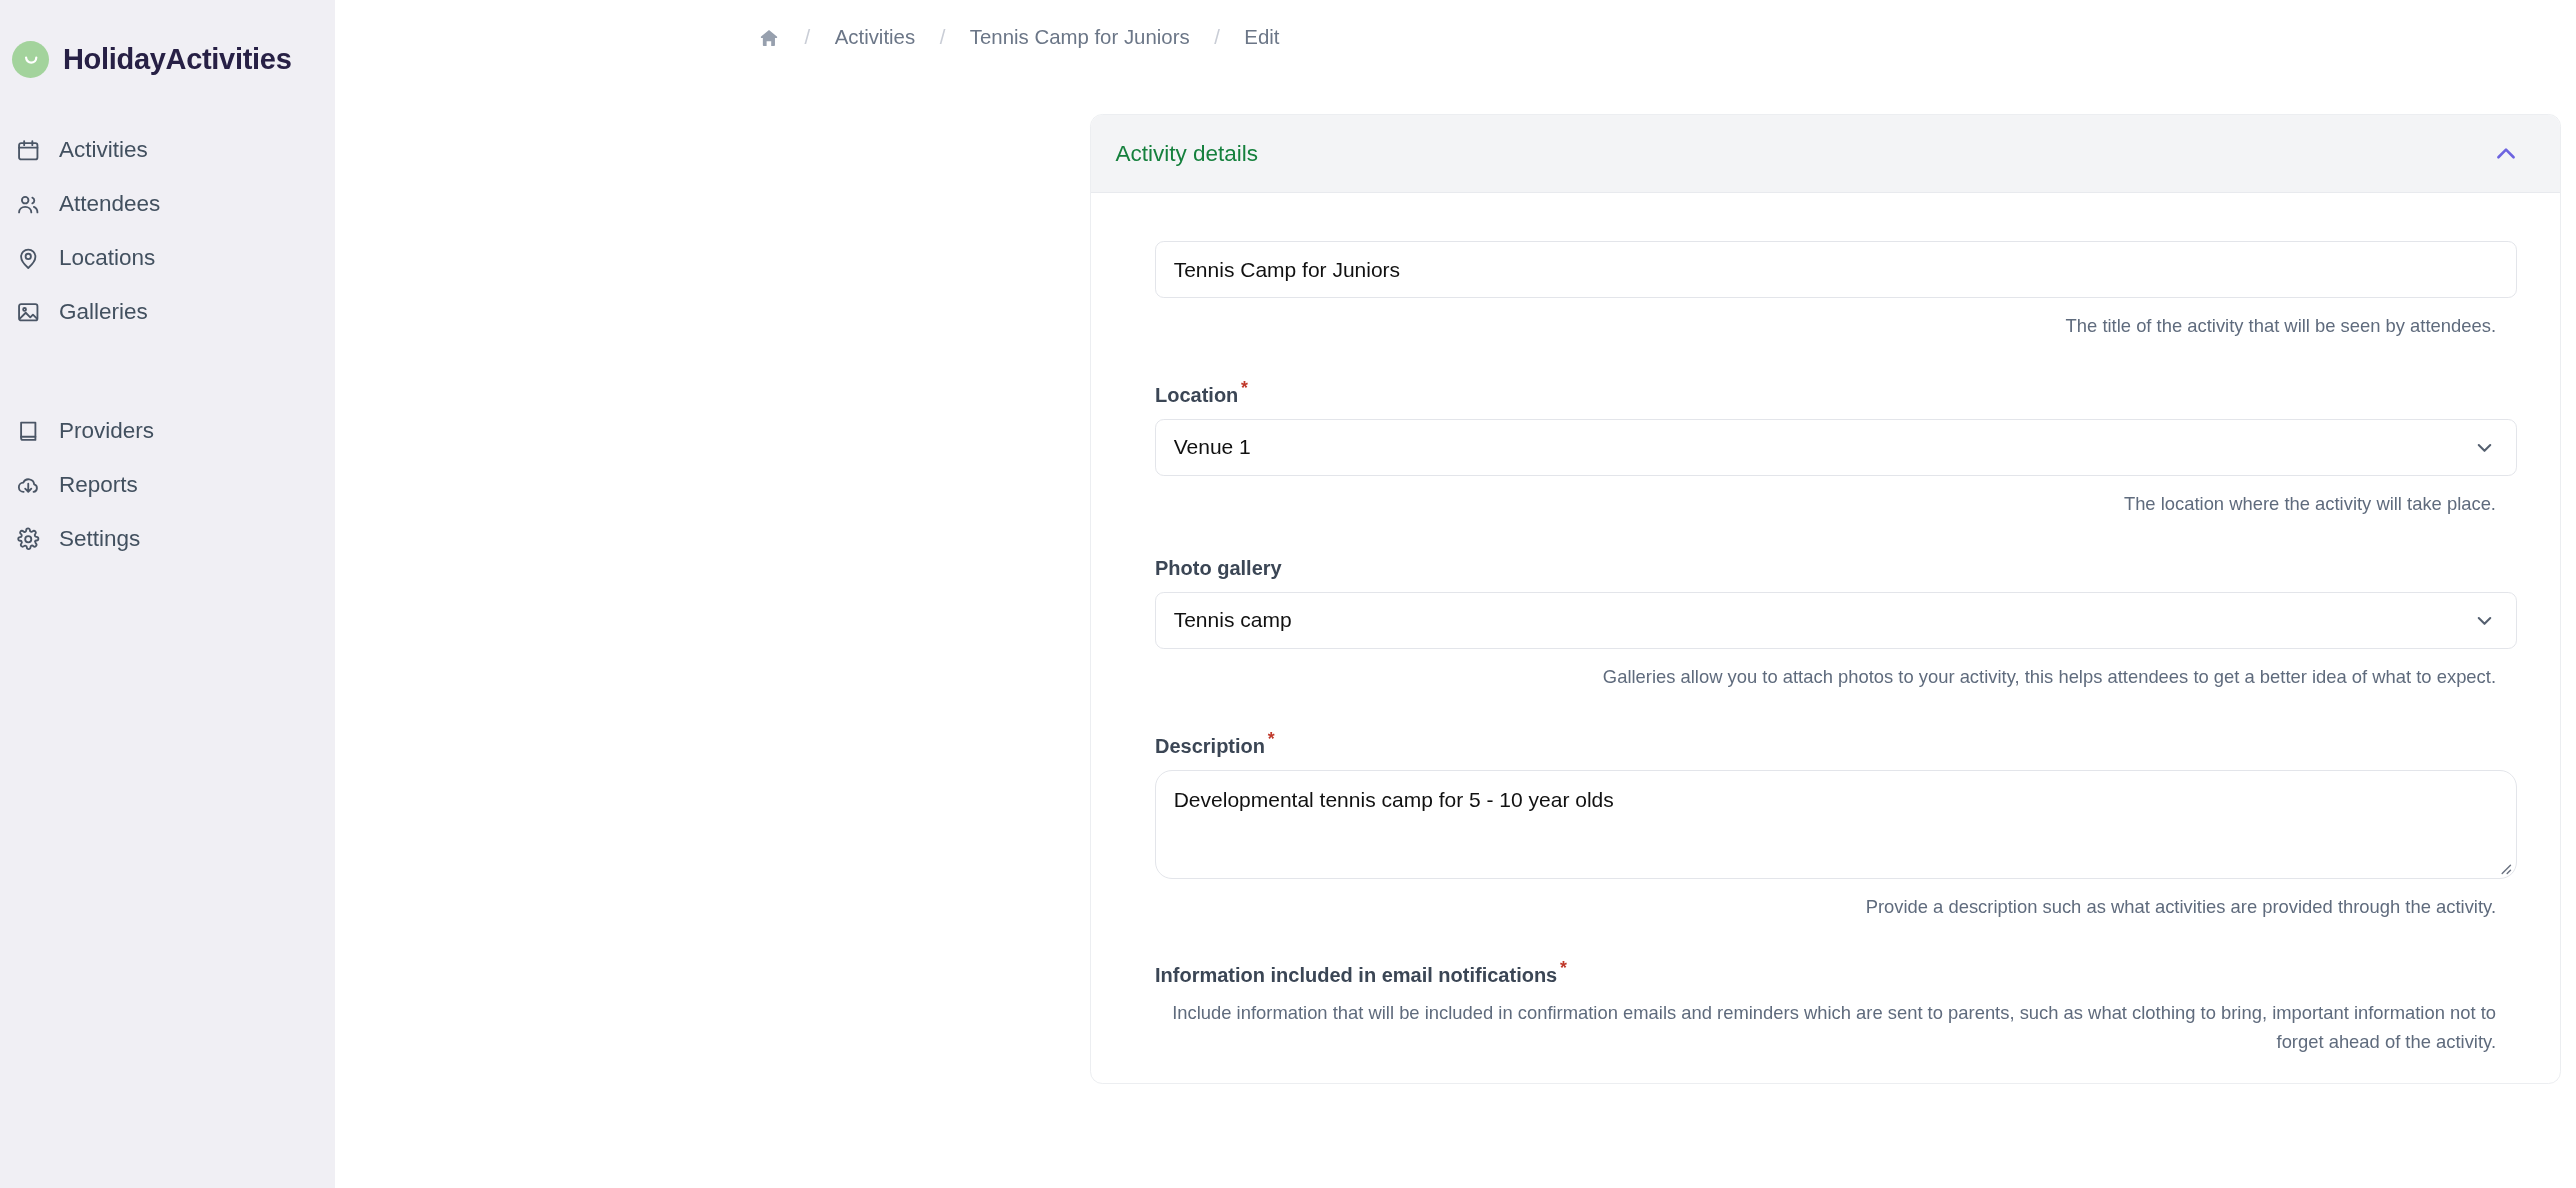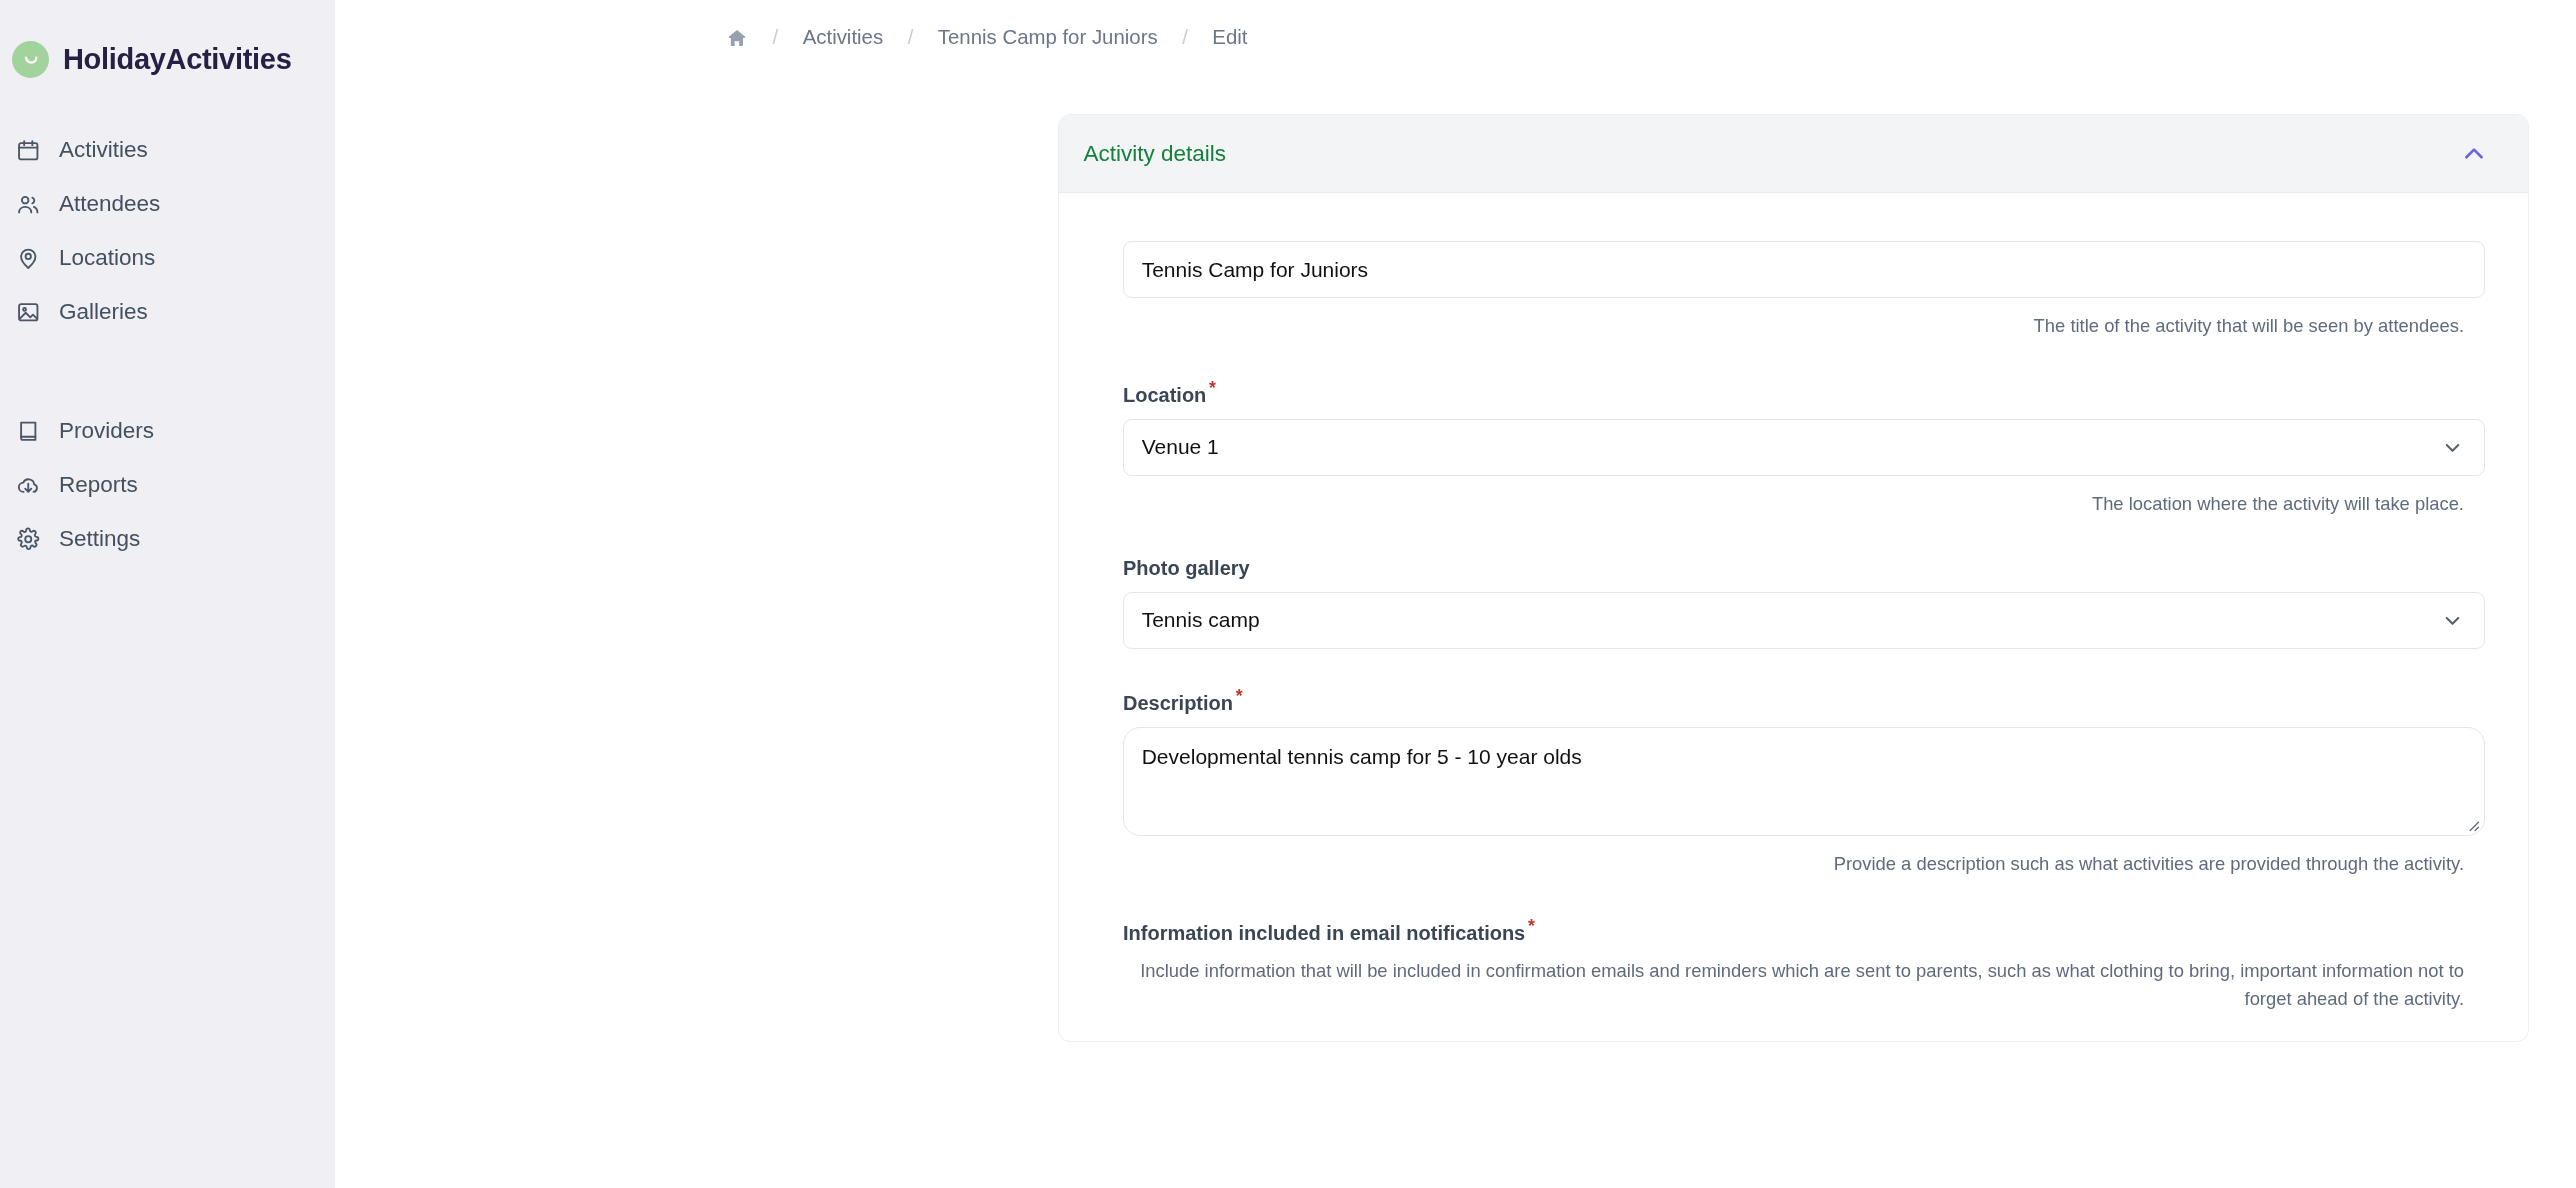--- a/index.html
+++ b/index.html
@@ -2,21 +2,21 @@
 <html style="font-size:11px"><head>
 <meta charset="utf-8">
 <style>
   * { box-sizing: border-box; margin: 0; padding: 0; }
   html, body {
     width: 2576px; height: 1189px;
     background: #ffffff;
     font-family: "Liberation Sans", sans-serif;
     overflow: hidden;
   }
-  .app { display: flex; width: 2576px; height: 859px; }
+  .app { display: flex; width: 2576px; height: 859px; gap: 32px; }
 
   
   .sidebar {
     width: 335px;
     min-width: 335px;
     height: 1189px;
     background: #f0eff4;
     padding-top: 27px;
     display: flex;
     flex-direction: column;
@@ -350,20 +350,21 @@
             <span>Photo gallery</span>
           </label>
           <div class="select-box">
             <span class="select-value">Tennis camp</span>
             <span class="chev-down">
               <svg width="23" height="23" viewBox="0 0 24 24" fill="none" stroke="currentColor" stroke-width="2.2" stroke-linecap="round" stroke-linejoin="round">
                 <path d="M6 9.5l6 6 6-6"></path>
               </svg>
             </span>
           </div>
+          <div class="helper">Galleries allow you to attach photos to your activity, this helps attendees to get a better idea of what to expect.</div>
         </div>
 
         <div class="field">
           <label class="field-label">
             <span>Description</span><span class="req">*</span>
           </label>
           <div class="textarea-wrap">
             <textarea class="textarea" style="">Developmental tennis camp for 5 - 10 year olds</textarea>
             <span class="resize-grip">
               <svg width="17.7" height="17.7" viewBox="0 0 16 16" fill="none" stroke="currentColor" stroke-width="1.3" stroke-linecap="round">

